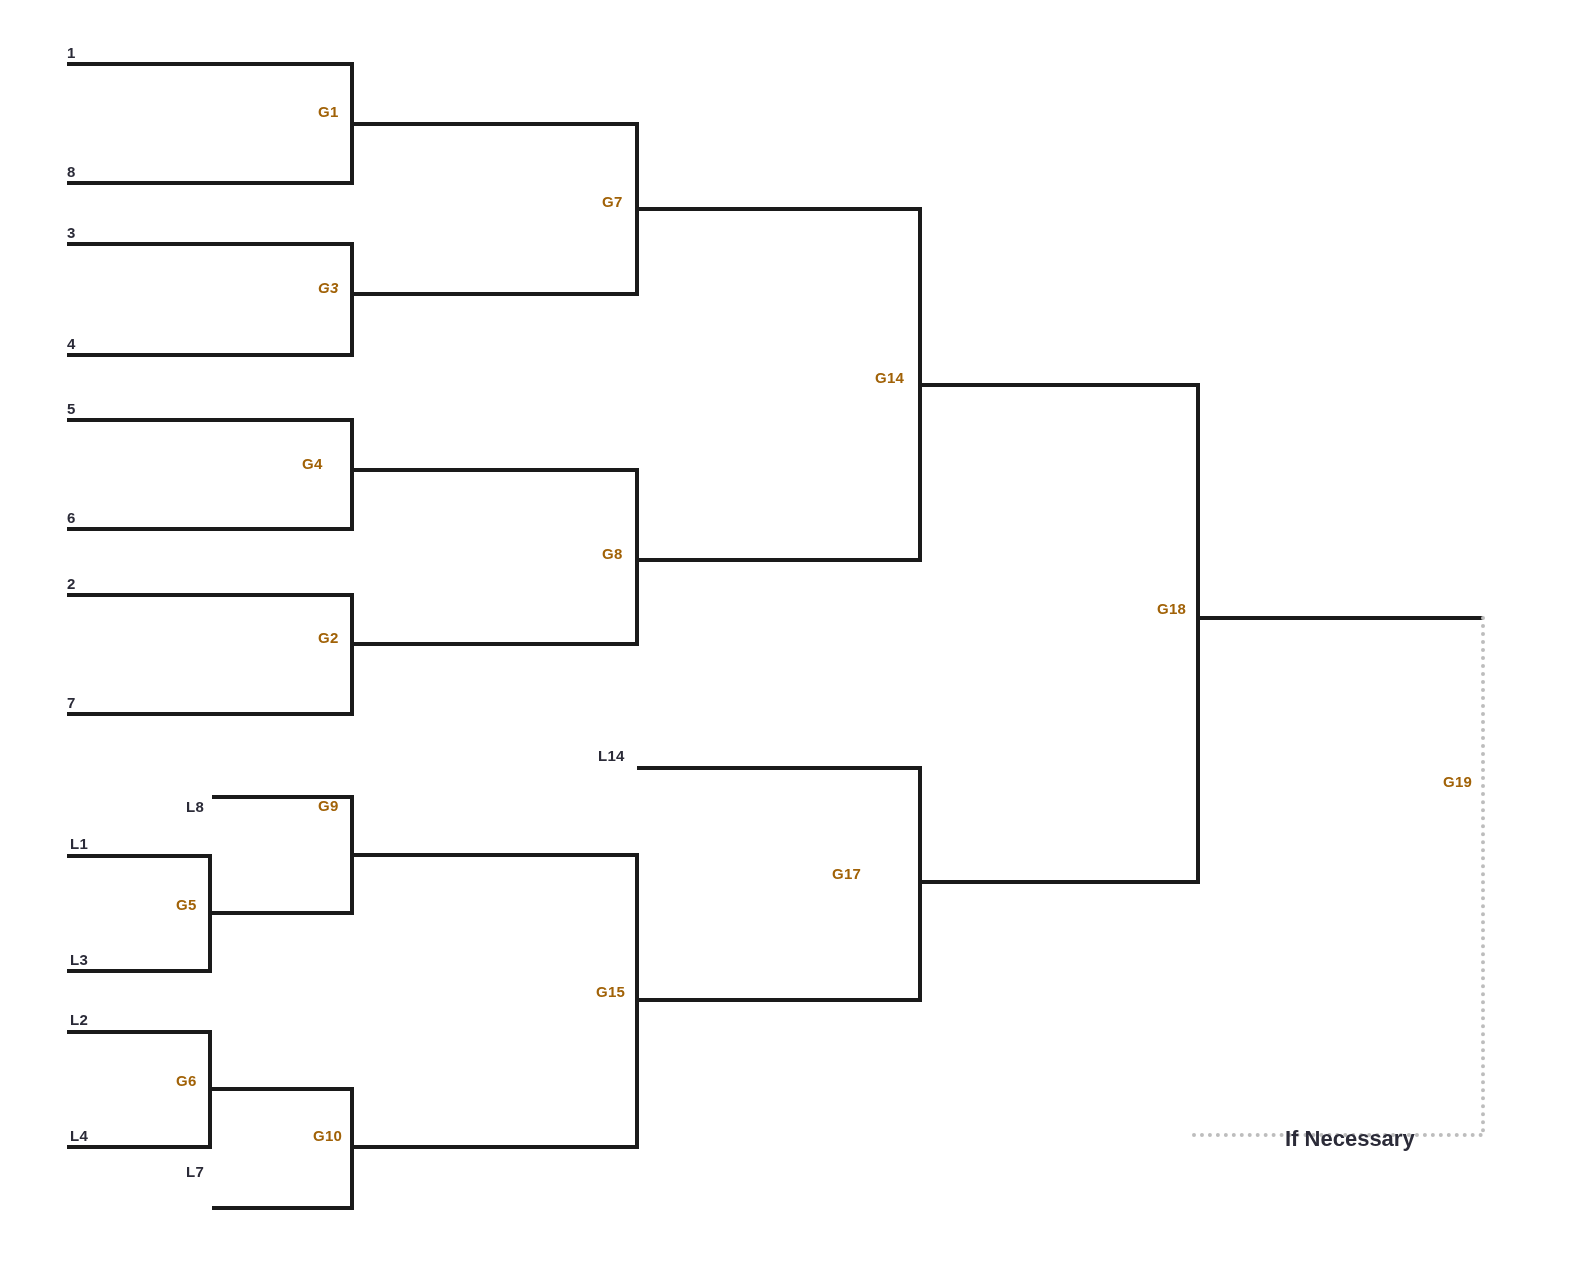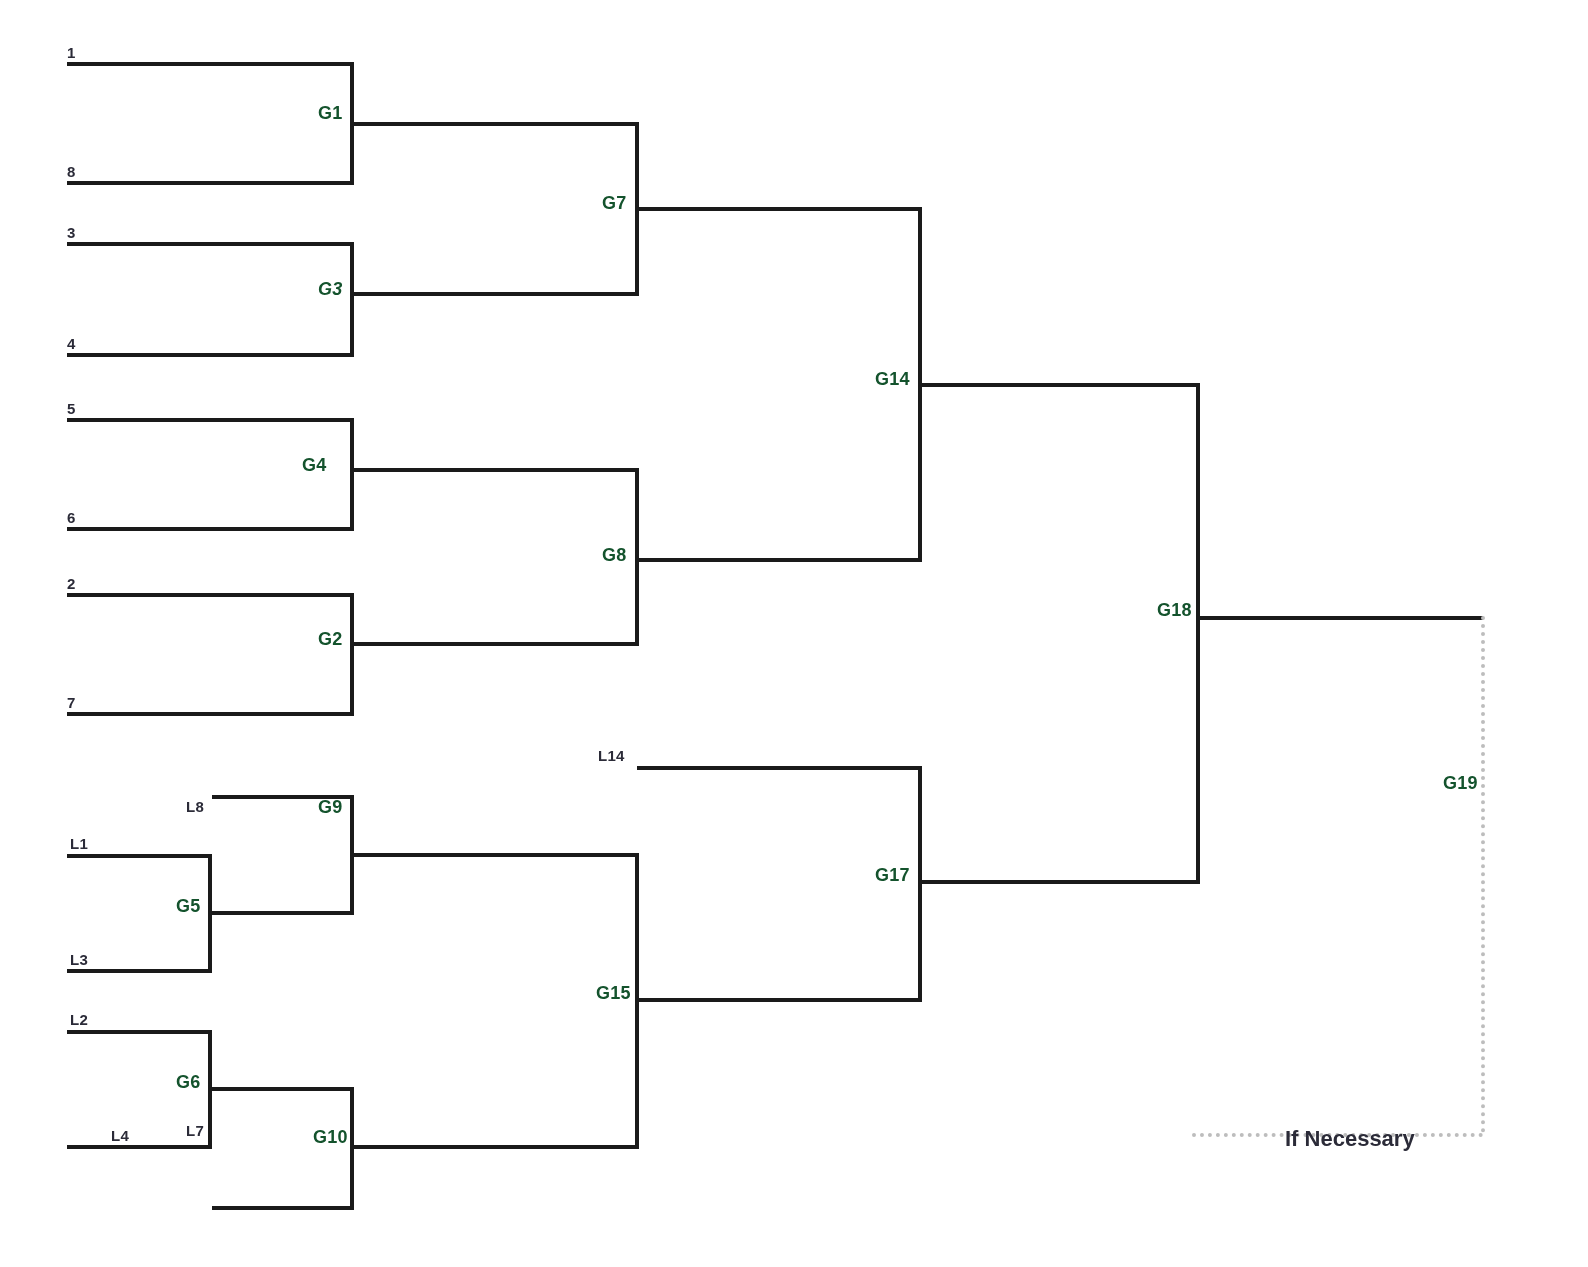--- a/index.html
+++ b/index.html
@@ -40,23 +40,23 @@
     position: absolute;
     font-size: 15px;
     font-weight: bold;
     color: #2b2b38;
     letter-spacing: 0.3px;
     white-space: nowrap;
     line-height: 1;
   }
   .game-label {
     position: absolute;
-    font-size: 18px;
+    font-size: 15px;
     font-weight: bold;
-    color: #14532d;
+    color: #a16207;
     letter-spacing: 0.3px;
     white-space: nowrap;
     line-height: 1;
   }
   .note-label {
     position: absolute;
     font-size: 22px;
     font-weight: bold;
     color: #2b2b38;
     white-space: nowrap;
@@ -106,43 +106,43 @@
     <div class="game-label" style="left: 875px; top: 370px;">G14</div>
     <div class="hline" style="left: 212px; top: 795px; width: 142px;"></div>
     <div class="slot-label" style="left: 186px; top: 778px; margin-top: 21px;">L8</div>
     <div class="hline" style="left: 67px; top: 854px; width: 145px;"></div>
     <div class="slot-label" style="left: 70px; top: 836px;">L1</div>
     <div class="hline" style="left: 67px; top: 969px; width: 145px;"></div>
     <div class="slot-label" style="left: 70px; top: 952px;">L3</div>
     <div class="hline" style="left: 67px; top: 1030px; width: 145px;"></div>
     <div class="slot-label" style="left: 70px; top: 1012px;">L2</div>
     <div class="hline" style="left: 67px; top: 1145px; width: 145px;"></div>
-    <div class="slot-label" style="left: 70px; top: 1128px; margin-left: 41px;">L4</div>
+    <div class="slot-label" style="left: 70px; top: 1128px;">L4</div>
     <div class="hline" style="left: 212px; top: 1206px; width: 142px;"></div>
-    <div class="slot-label" style="left: 186px; top: 1123px;">L7</div>
+    <div class="slot-label" style="left: 186px; top: 1164px;">L7</div>
     <div class="hline" style="left: 637px; top: 766px; width: 285px;"></div>
     <div class="slot-label" style="left: 598px; top: 748px;">L14</div>
     <div class="vline" style="left: 208px; top: 854px; height: 115px;"></div>
     <div class="hline" style="left: 208px; top: 911px; width: 146px;"></div>
     <div class="game-label" style="left: 176px; top: 897px;">G5</div>
     <div class="vline" style="left: 208px; top: 1030px; height: 115px;"></div>
     <div class="hline" style="left: 208px; top: 1087px; width: 146px;"></div>
     <div class="game-label" style="left: 176px; top: 1073px;">G6</div>
     <div class="vline" style="left: 350px; top: 795px; height: 116px;"></div>
     <div class="hline" style="left: 350px; top: 853px; width: 289px;"></div>
     <div class="game-label" style="left: 318px; top: 798px;">G9</div>
     <div class="vline" style="left: 350px; top: 1087px; height: 119px;"></div>
     <div class="hline" style="left: 350px; top: 1145px; width: 289px;"></div>
     <div class="game-label" style="left: 313px; top: 1128px;">G10</div>
     <div class="vline" style="left: 635px; top: 853px; height: 292px;"></div>
     <div class="hline" style="left: 635px; top: 998px; width: 287px;"></div>
     <div class="game-label" style="left: 596px; top: 984px;">G15</div>
     <div class="vline" style="left: 918px; top: 766px; height: 232px;"></div>
     <div class="hline" style="left: 918px; top: 880px; width: 282px;"></div>
-    <div class="game-label" style="left: 875px; top: 866px;">G17</div>
+    <div class="game-label" style="left: 832px; top: 866px;">G17</div>
     <div class="vline" style="left: 1196px; top: 383px; height: 497px;"></div>
     <div class="hline" style="left: 1196px; top: 616px; width: 287px;"></div>
     <div class="game-label" style="left: 1157px; top: 601px;">G18</div>
     <div class="vline-dotted" style="left: 1481px; top: 616px; height: 517px;"></div>
     <div class="hline-dotted" style="left: 1192px; top: 1133px; width: 291px;"></div>
     <div class="game-label" style="left: 1443px; top: 774px;">G19</div>
     <div class="note-label" style="left: 1285px; top: 1128px;">If Necessary</div>
   </div>
 
 </body></html>

